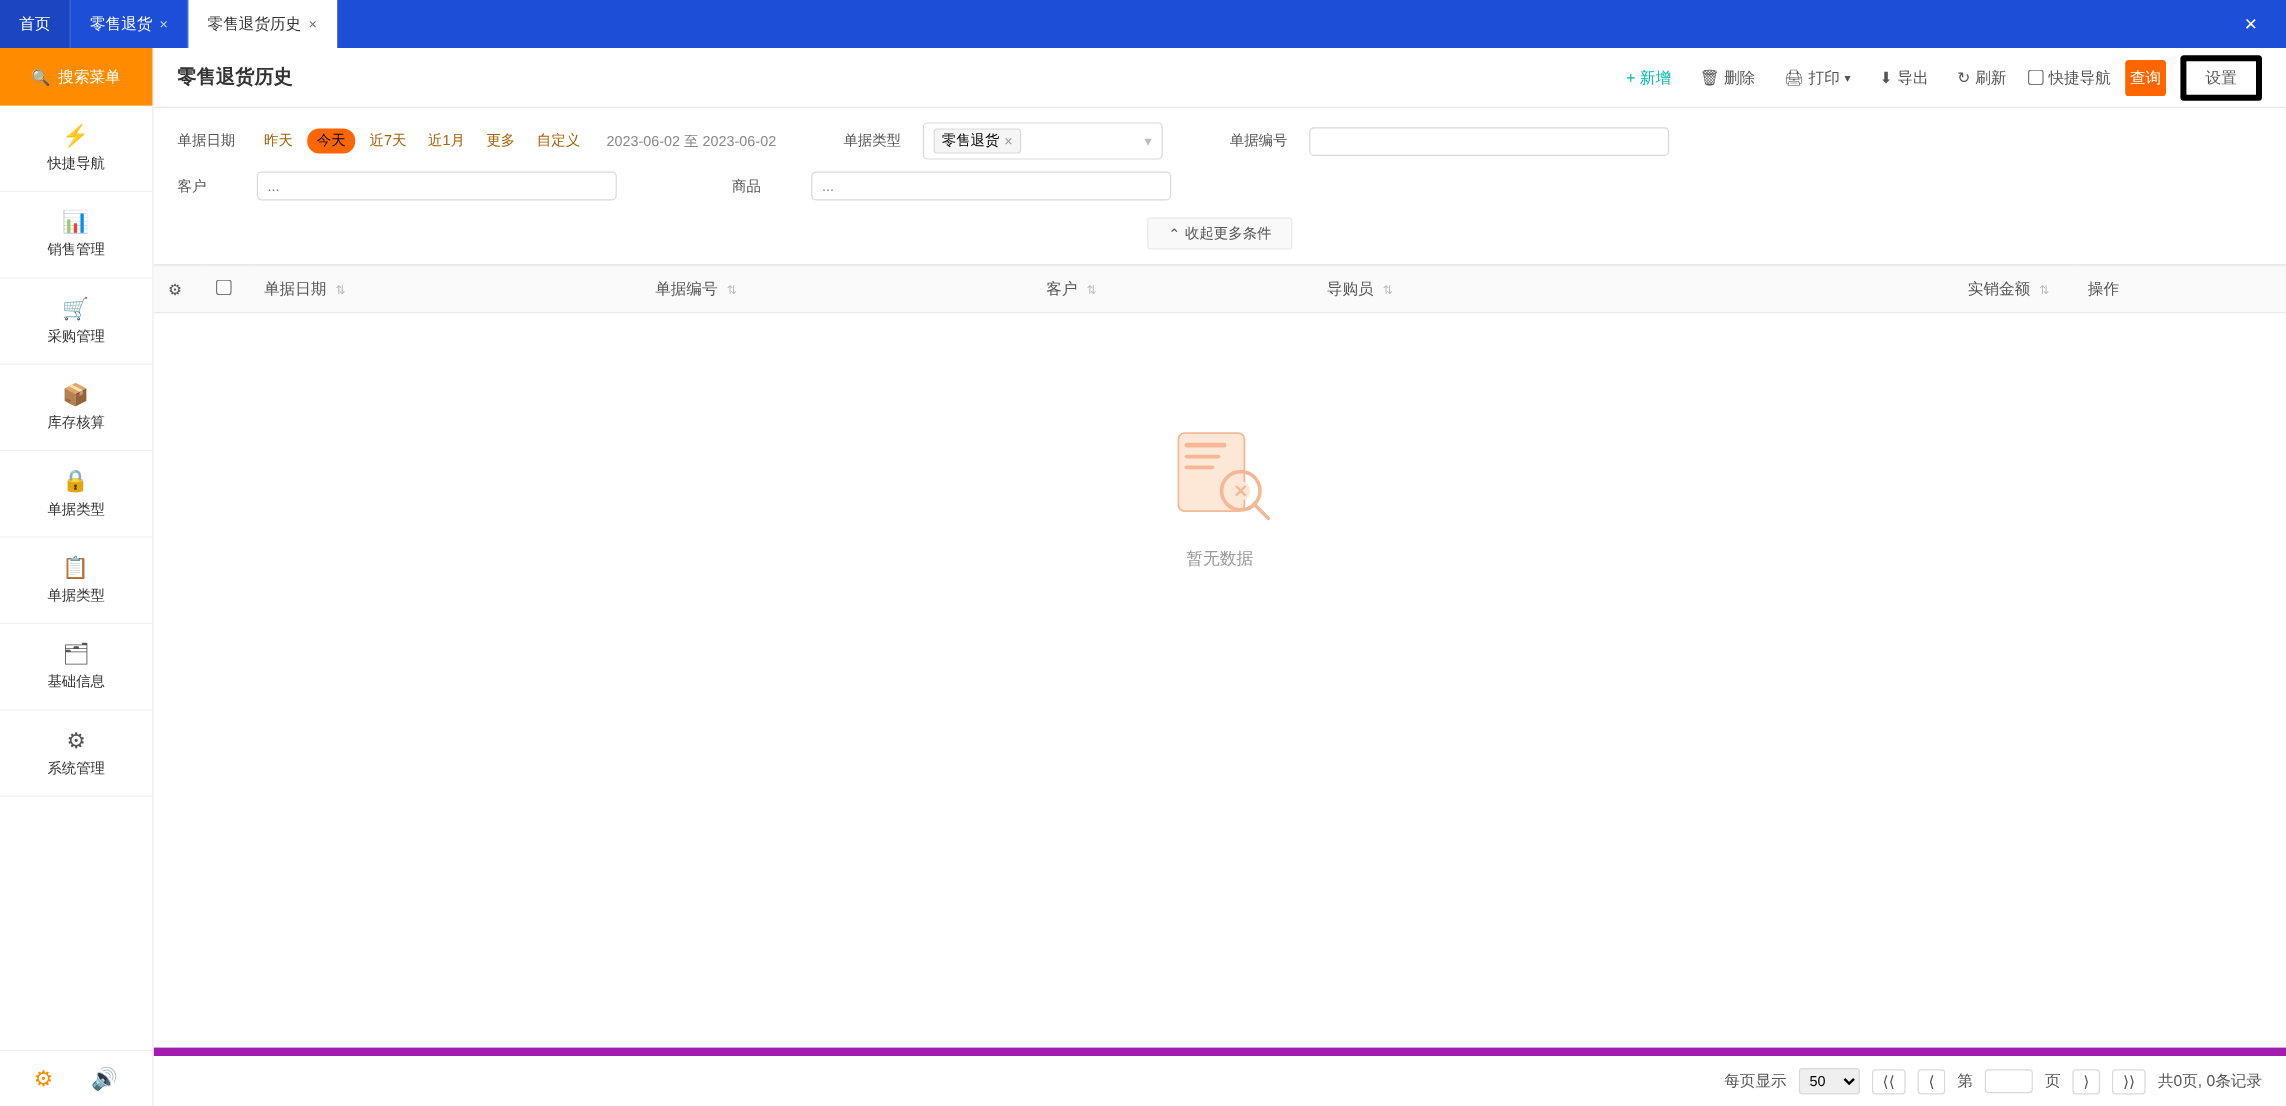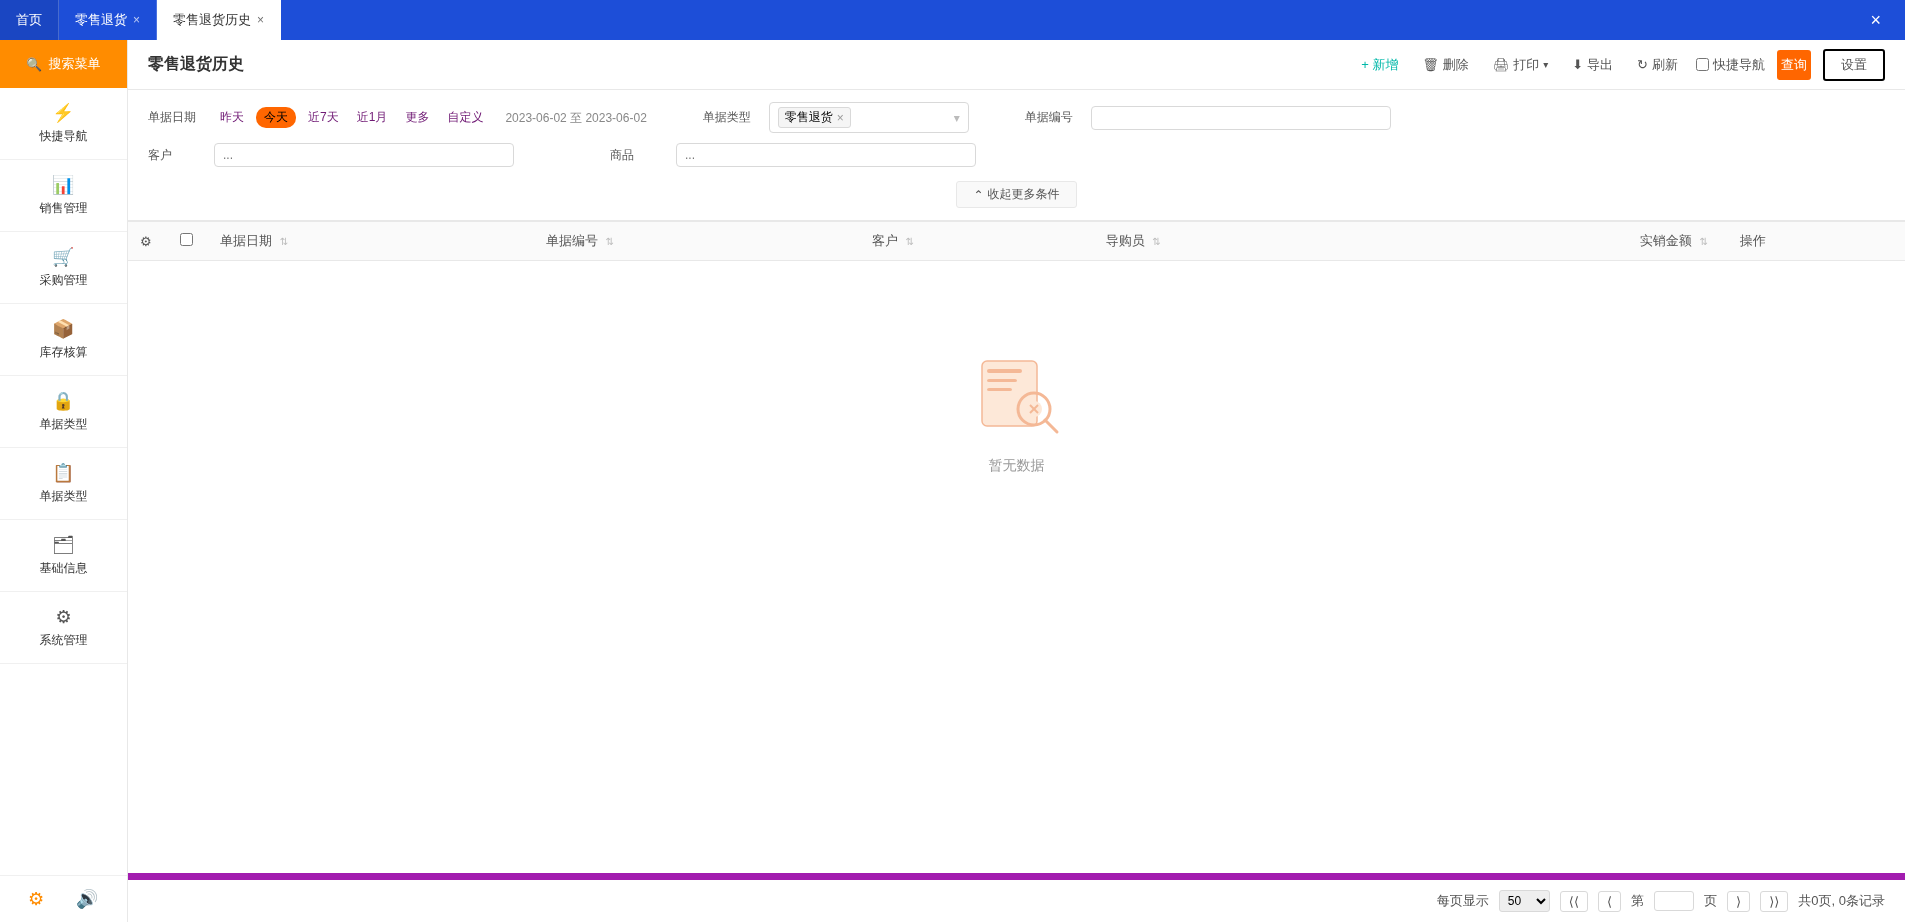--- a/index.html
+++ b/index.html
@@ -158,21 +158,21 @@
       color: #fff;
       border: none;
       border-radius: 3px;
       padding: 6px 4px;
       font-size: 13px;
       cursor: pointer;
     }
     .btn-setting {
       background: #fff;
       color: #555;
-      border: 2px solid #000000;
+      border: 5px solid #000000;
       border-radius: 3px;
       padding: 5px 16px;
       font-size: 13px;
       cursor: pointer;
     }
     .checkbox-label {
       display: flex;
       align-items: center;
       gap: 4px;
       font-size: 13px;
@@ -200,21 +200,21 @@
       white-space: nowrap;
       min-width: 50px;
     }
     .filter-date-btns {
       display: flex;
       align-items: center;
       gap: 6px;
     }
     .date-btn {
       font-size: 12px;
-      color: #701a75;
+      color: #a16207;
       cursor: pointer;
       padding: 2px 6px;
       border-radius: 3px;
     }
     .date-btn.active {
       background: #ff6600;
       color: #000000;
       border-radius: 10px;
       padding: 2px 8px;
     }

